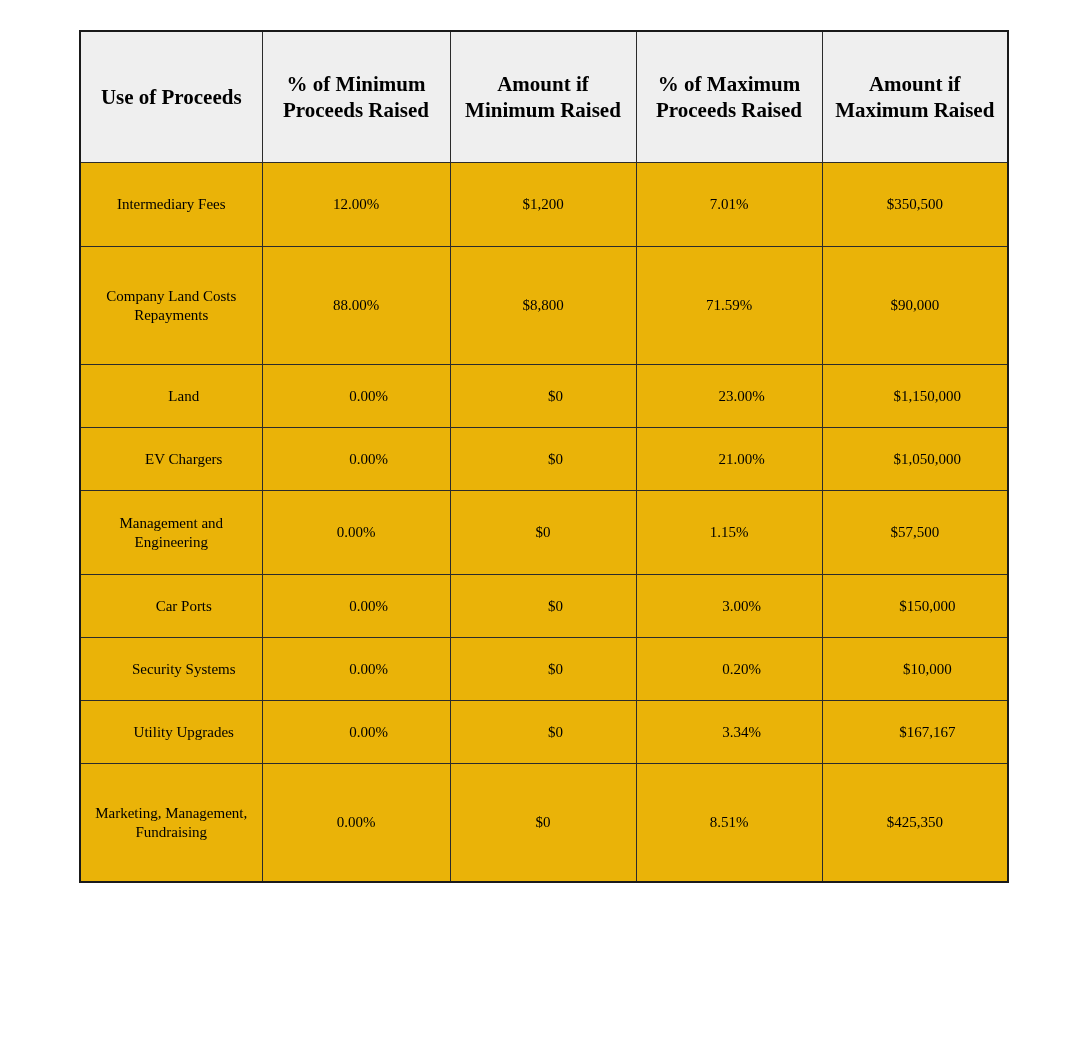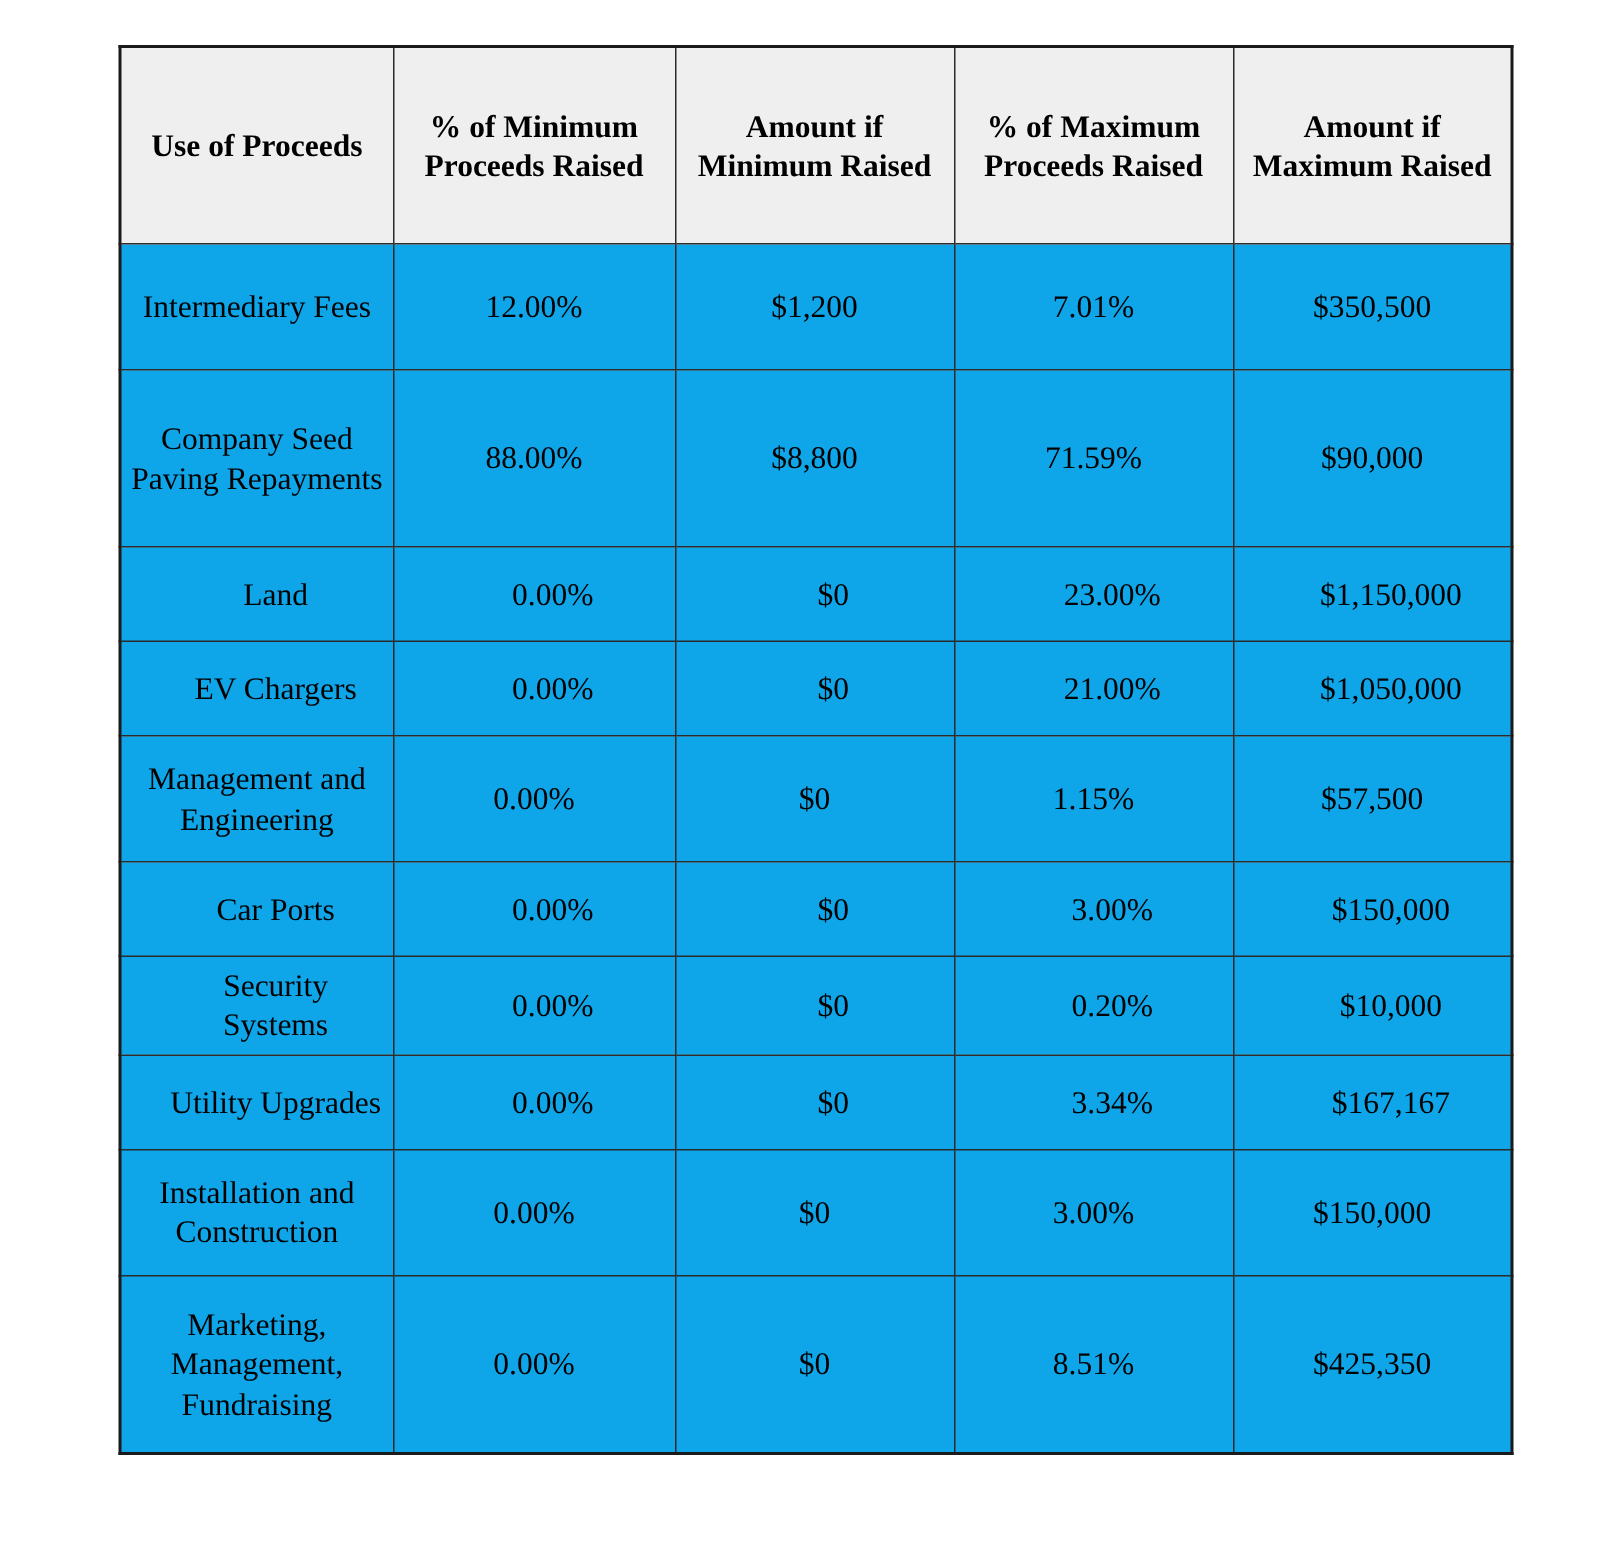--- a/index.html
+++ b/index.html
@@ -46,23 +46,23 @@
 
   thead th {
     background: #efefef;
     font-weight: bold;
     font-size: 21px;
     height: 118px;
     border-bottom: 2px solid #1a1a1a;
   }
 
   tbody td {
-    background: #0ea5e9;
+    background: #eab308;
     font-weight: normal;
-    font-size: 21px;
+    font-size: 15px;
     margin-top: 26px;
   }
 
   tbody tr.r-h1 td { height: 50px; padding-left: 31px; }
   tbody tr.r-h2 td { height: 71px; }
   tbody tr.r-h3 td { height: 105px; }
 
   .lbl { display: block; }
 </style>
 </head>
@@ -100,21 +100,21 @@
 
       <tr class="r-h2">
         <td>Intermediary Fees</td>
         <td>12.00%</td>
         <td>$1,200</td>
         <td>7.01%</td>
         <td>$350,500</td>
       </tr>
 
       <tr class="r-h3">
-        <td>Company Seed Paving Repayments</td>
+        <td>Company Land Costs Repayments</td>
         <td>88.00%</td>
         <td>$8,800</td>
         <td>71.59%</td>
         <td>$90,000</td>
       </tr>
 
       <tr class="r-h1">
         <td>Land</td>
         <td>0.00%</td>
         <td>$0</td>
@@ -157,27 +157,20 @@
       </tr>
 
       <tr class="r-h1">
         <td>Utility Upgrades</td>
         <td>0.00%</td>
         <td>$0</td>
         <td>3.34%</td>
         <td>$167,167</td>
       </tr>
 
-      <tr class="r-h2">
-        <td>Installation and Construction</td>
-        <td>0.00%</td>
-        <td>$0</td>
-        <td>3.00%</td>
-        <td>$150,000</td>
-      </tr>
 
       <tr class="r-h3">
         <td>Marketing, Management, Fundraising</td>
         <td>0.00%</td>
         <td>$0</td>
         <td>8.51%</td>
         <td>$425,350</td>
       </tr>
 
     </tbody>

